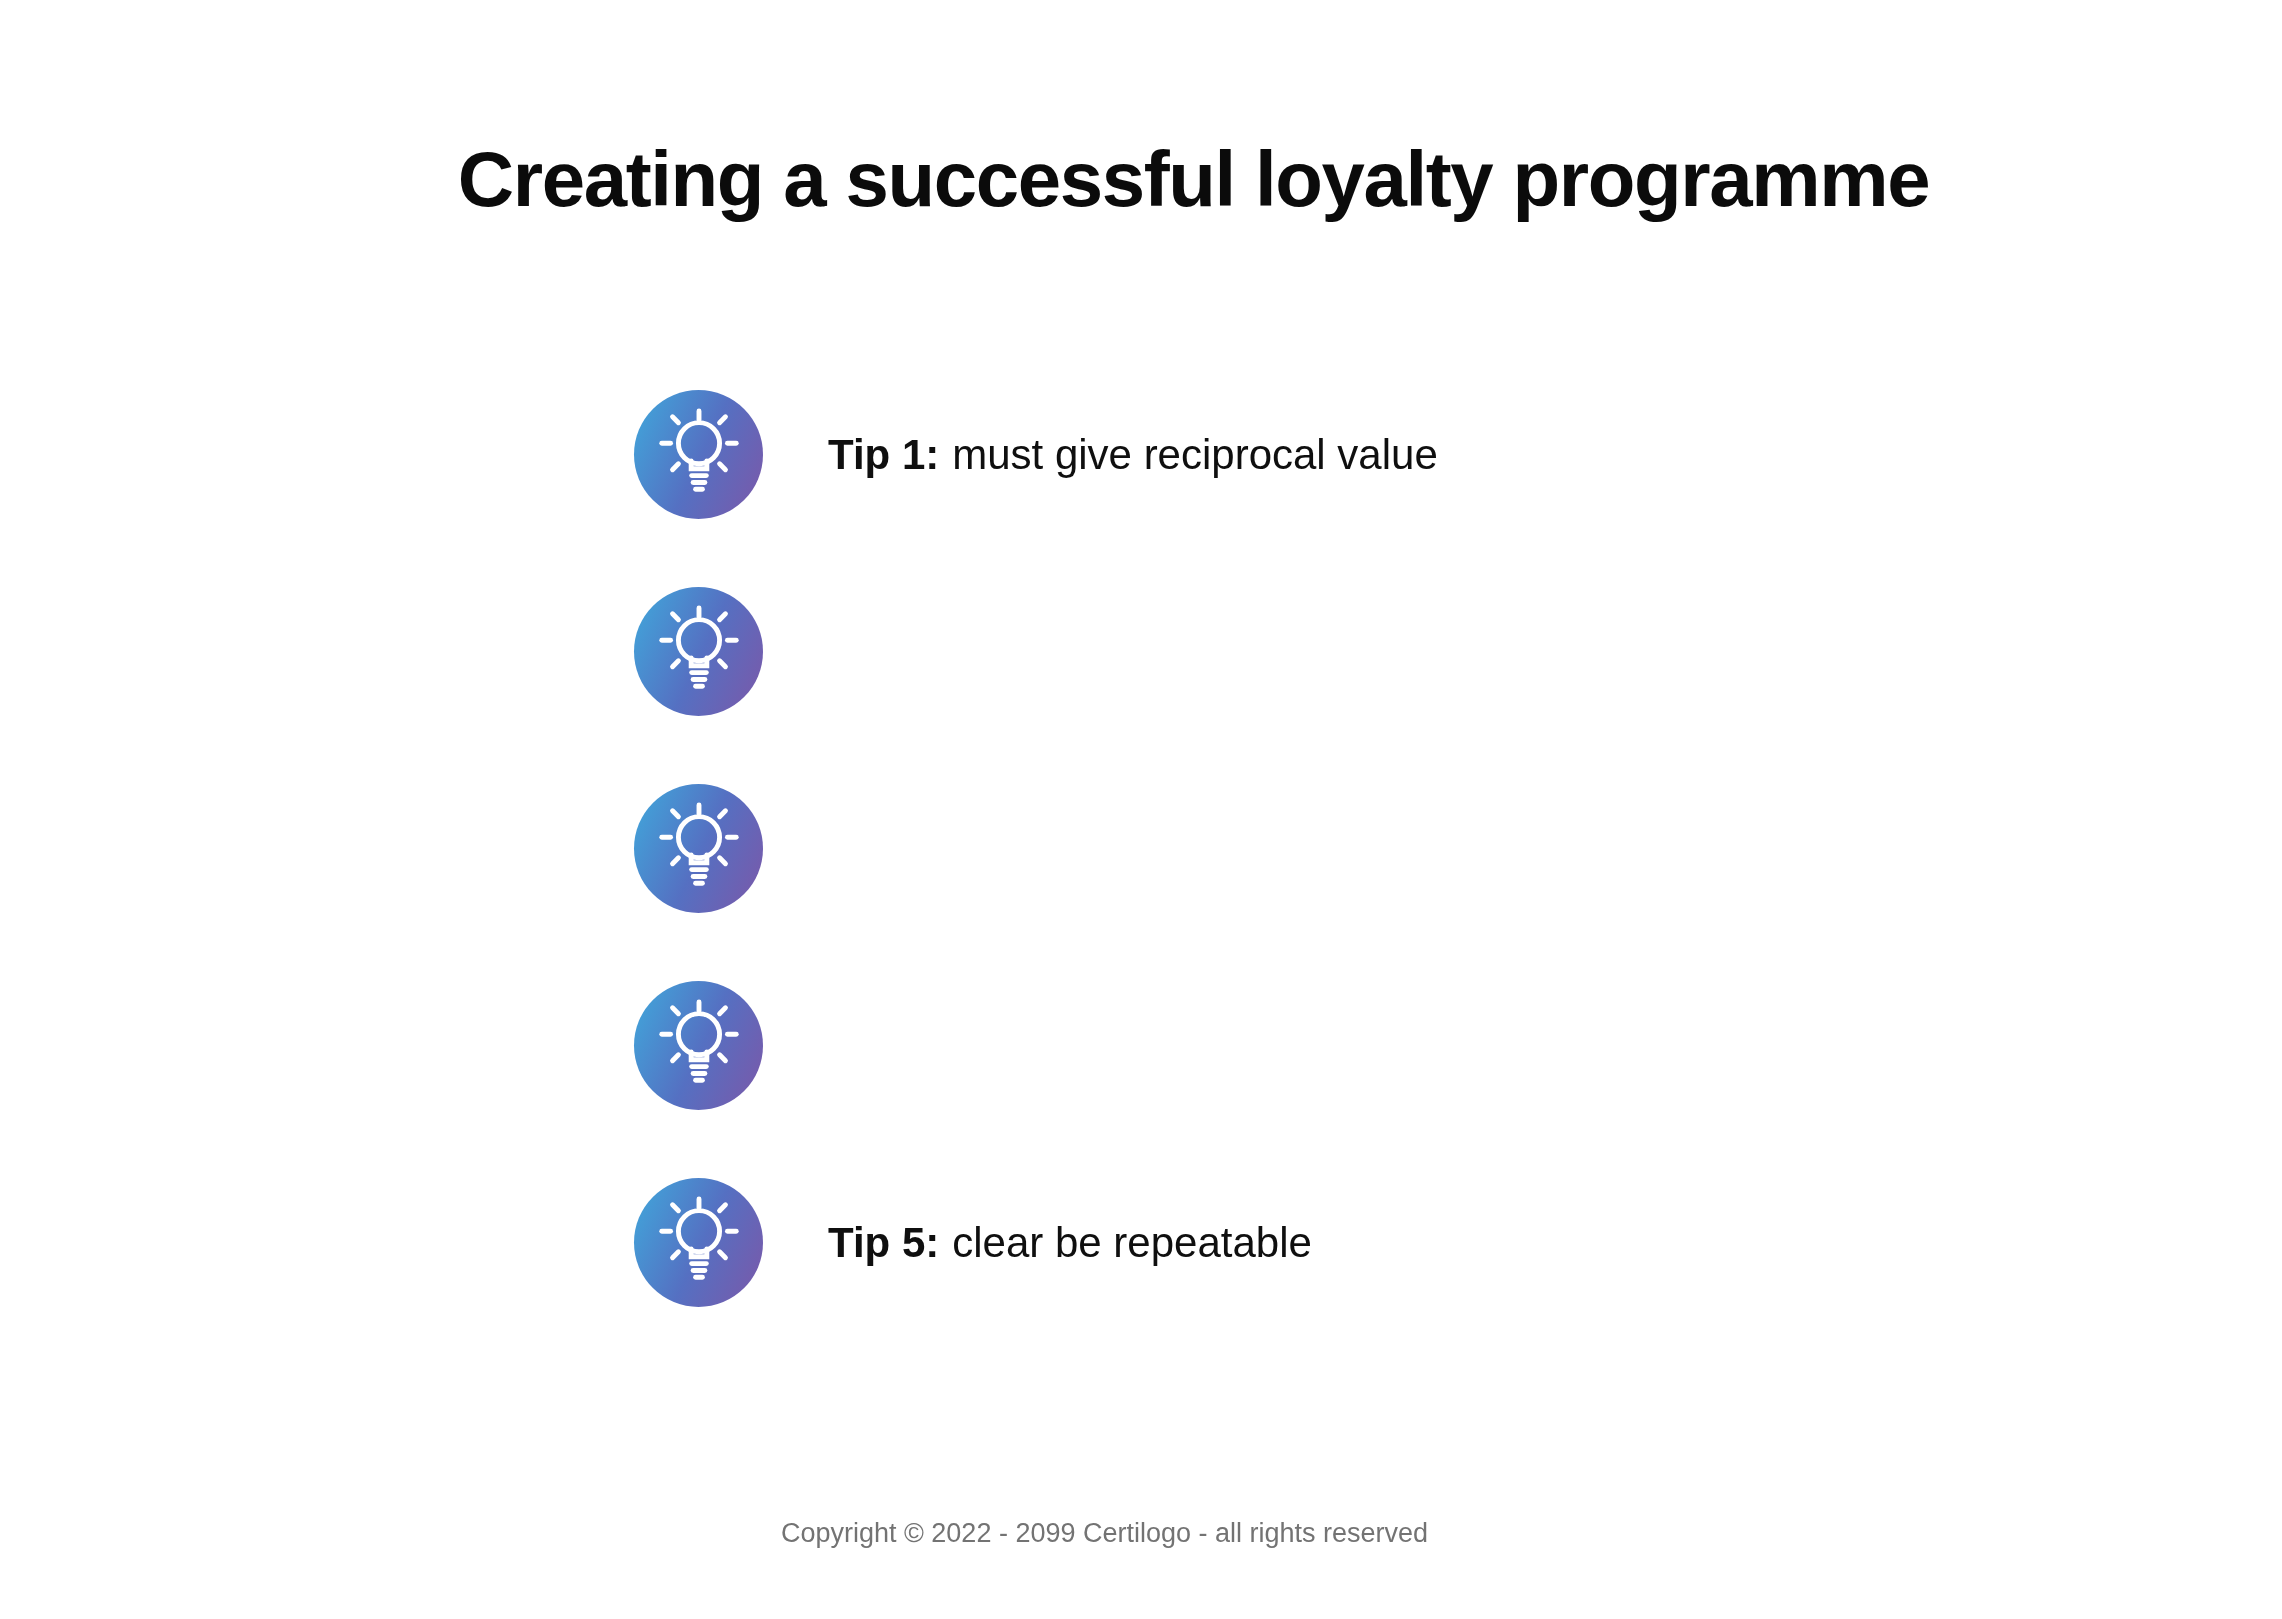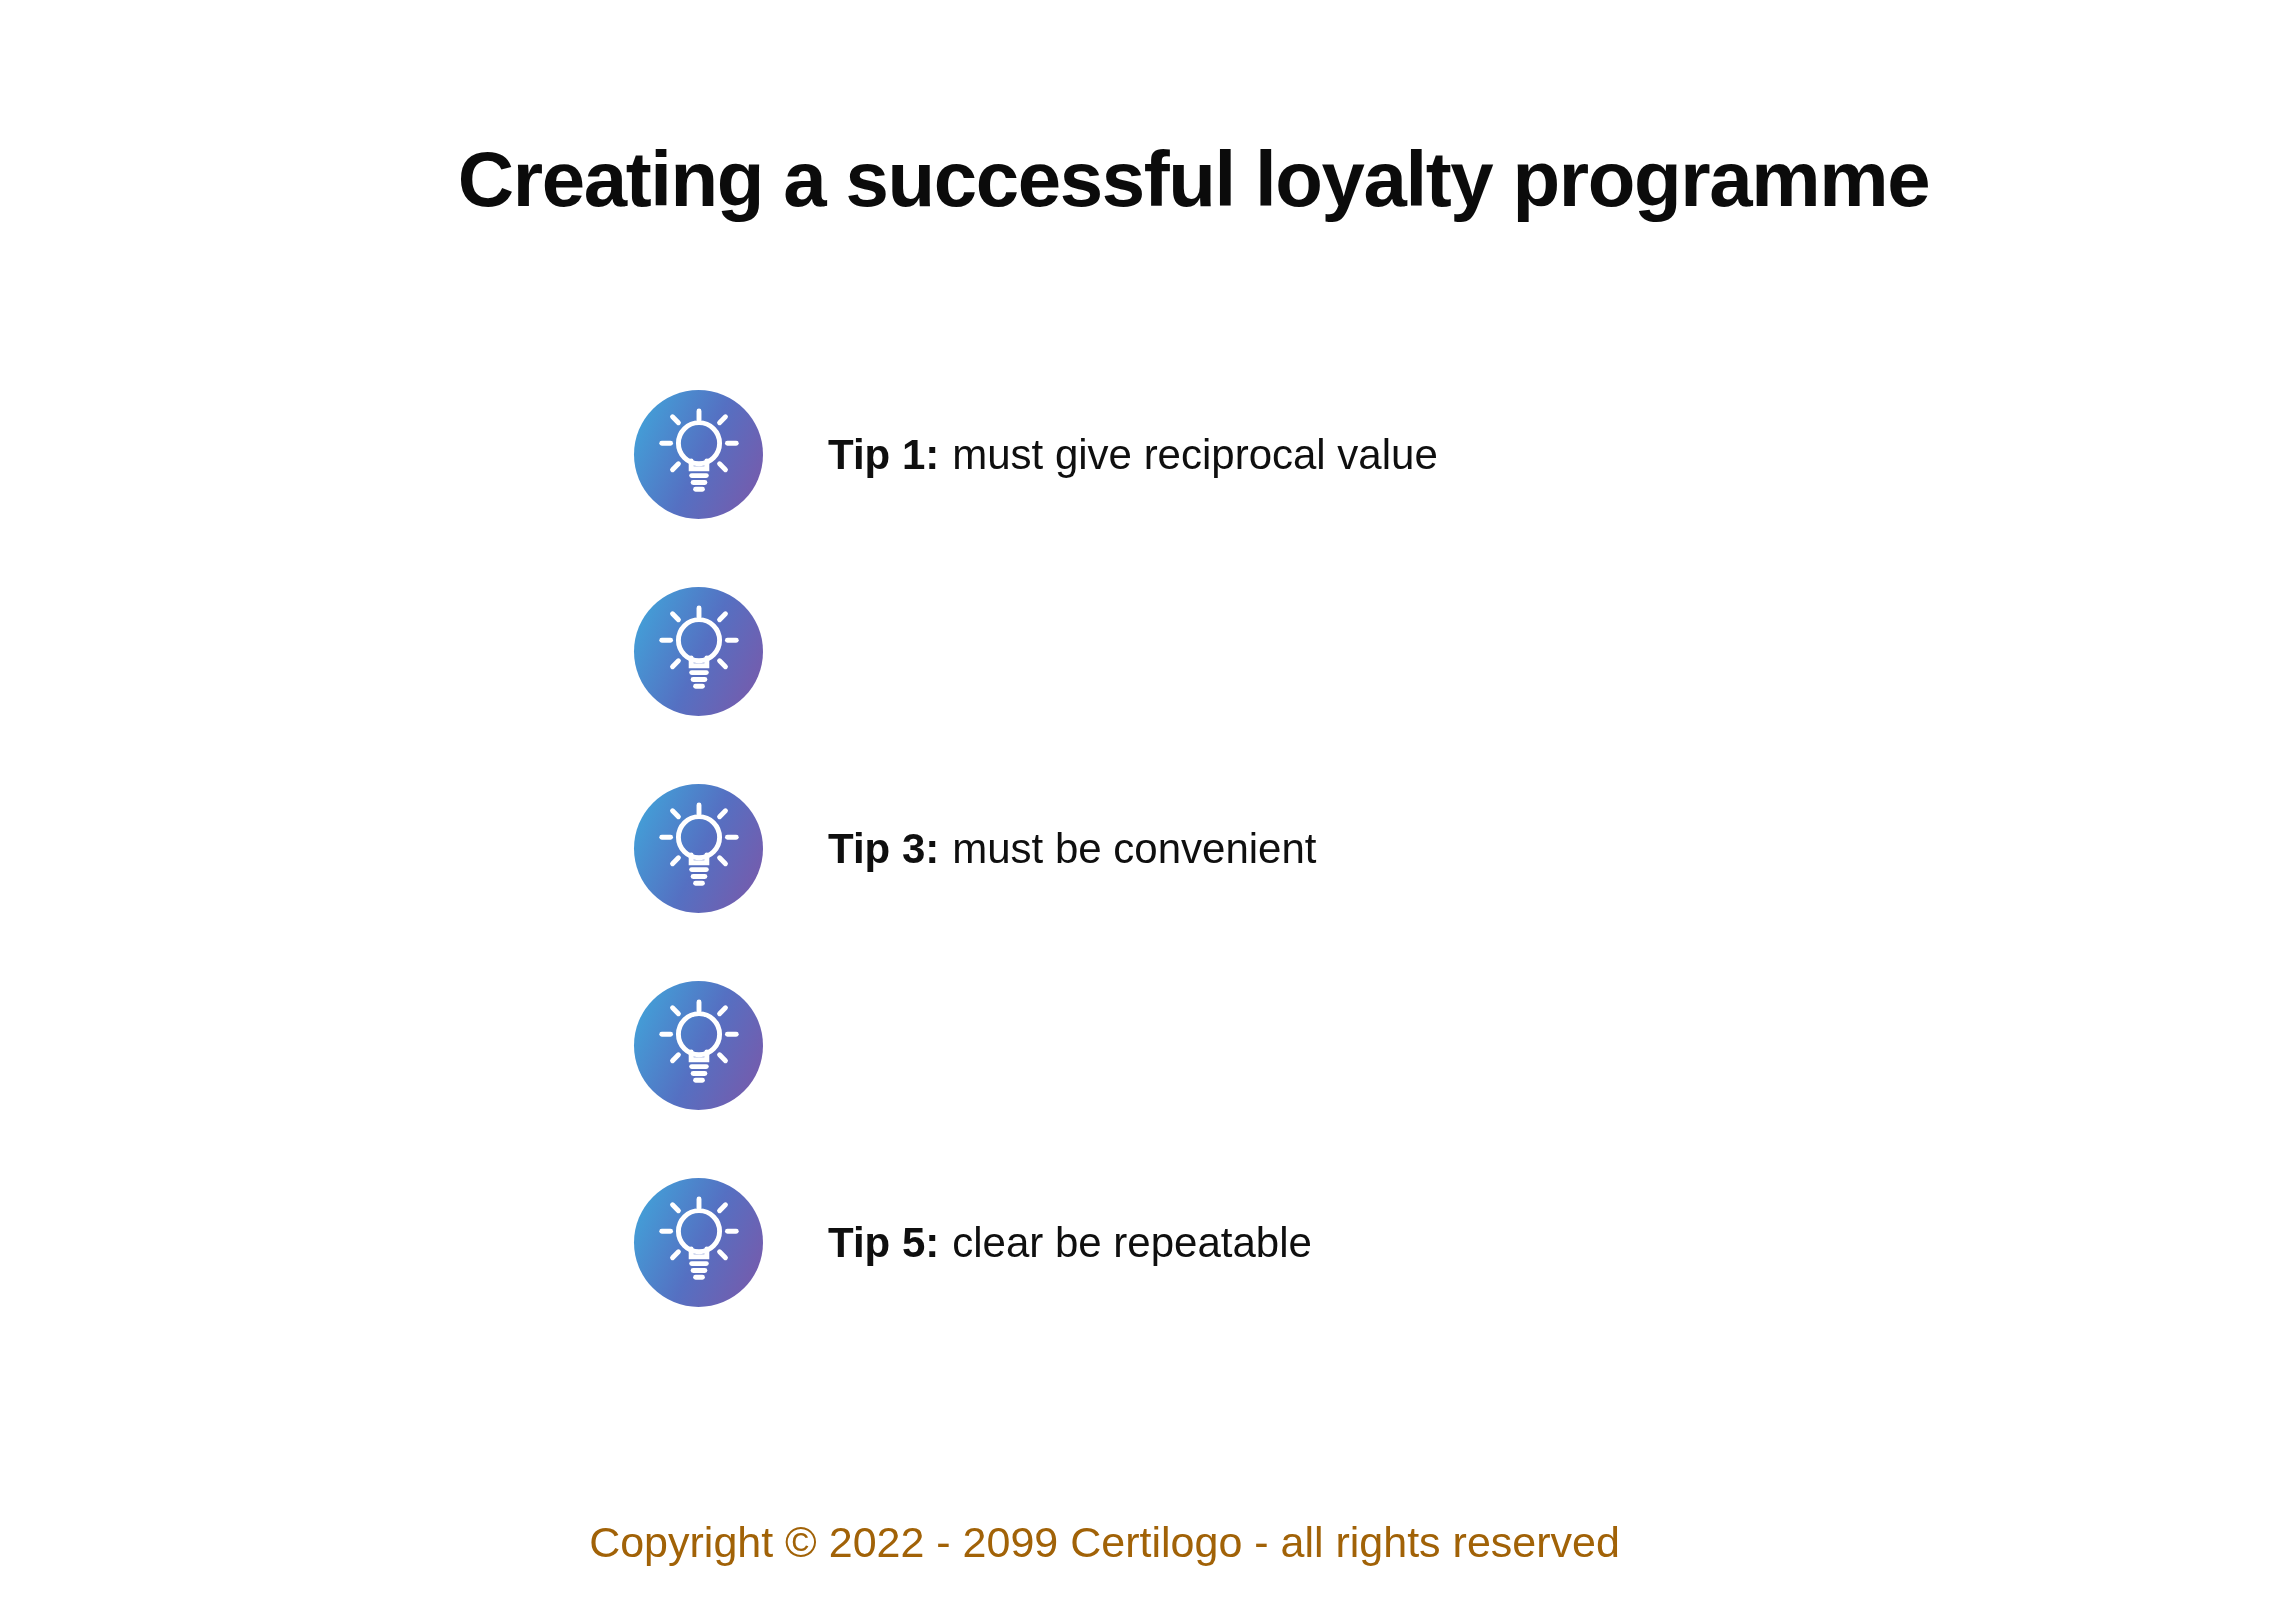--- a/index.html
+++ b/index.html
@@ -65,22 +65,22 @@
   }
   .tip-label {
     font-weight: 800;
     margin-right: 13px;
   }
   .footer {
     position: absolute;
     top: 1518px;
     left: 50%;
     transform: translateX(calc(-50% - 37px));
-    font-size: 43px;
-    color: #a16207;
+    font-size: 27px;
+    color: #737373;
     white-space: nowrap;
   }
 </style>
 </head>
 <body>
 
 <div class="canvas">
 
   <h1 class="title">Creating a successful loyalty programme</h1>
 
@@ -137,23 +137,20 @@
           <line x1="46.5" y1="85" x2="53.5" y2="85"></line>
           <line x1="50" y1="5" x2="50" y2="14"></line>
           <line x1="79" y1="38" x2="88" y2="38"></line>
           <line x1="12" y1="38" x2="21" y2="38"></line>
           <line x1="71" y1="17" x2="77" y2="11"></line>
           <line x1="29" y1="17" x2="23" y2="11"></line>
           <line x1="71" y1="59" x2="77" y2="65"></line>
           <line x1="29" y1="59" x2="23" y2="65"></line>
         </svg>
       </div>
-      <div class="tip-text">
-        <span class="tip-label">Tip 3:</span><span>must be convenient</span>
-      </div>
     </div>
 
     <div class="tip-row">
       <div class="tip-icon" style="--grad-start: #3FA9DC; --grad-end: #7C57A8;">
         <svg viewBox="0 0 100 100" fill="none" stroke="#ffffff" stroke-width="5" stroke-linecap="round">
           <circle cx="50" cy="38" r="21"></circle>
           <path d="M42 56 v8 h16 v-8"></path>
           <line x1="42.5" y1="71" x2="57.5" y2="71"></line>
           <line x1="44" y1="78" x2="56" y2="78"></line>
           <line x1="46.5" y1="85" x2="53.5" y2="85"></line>

